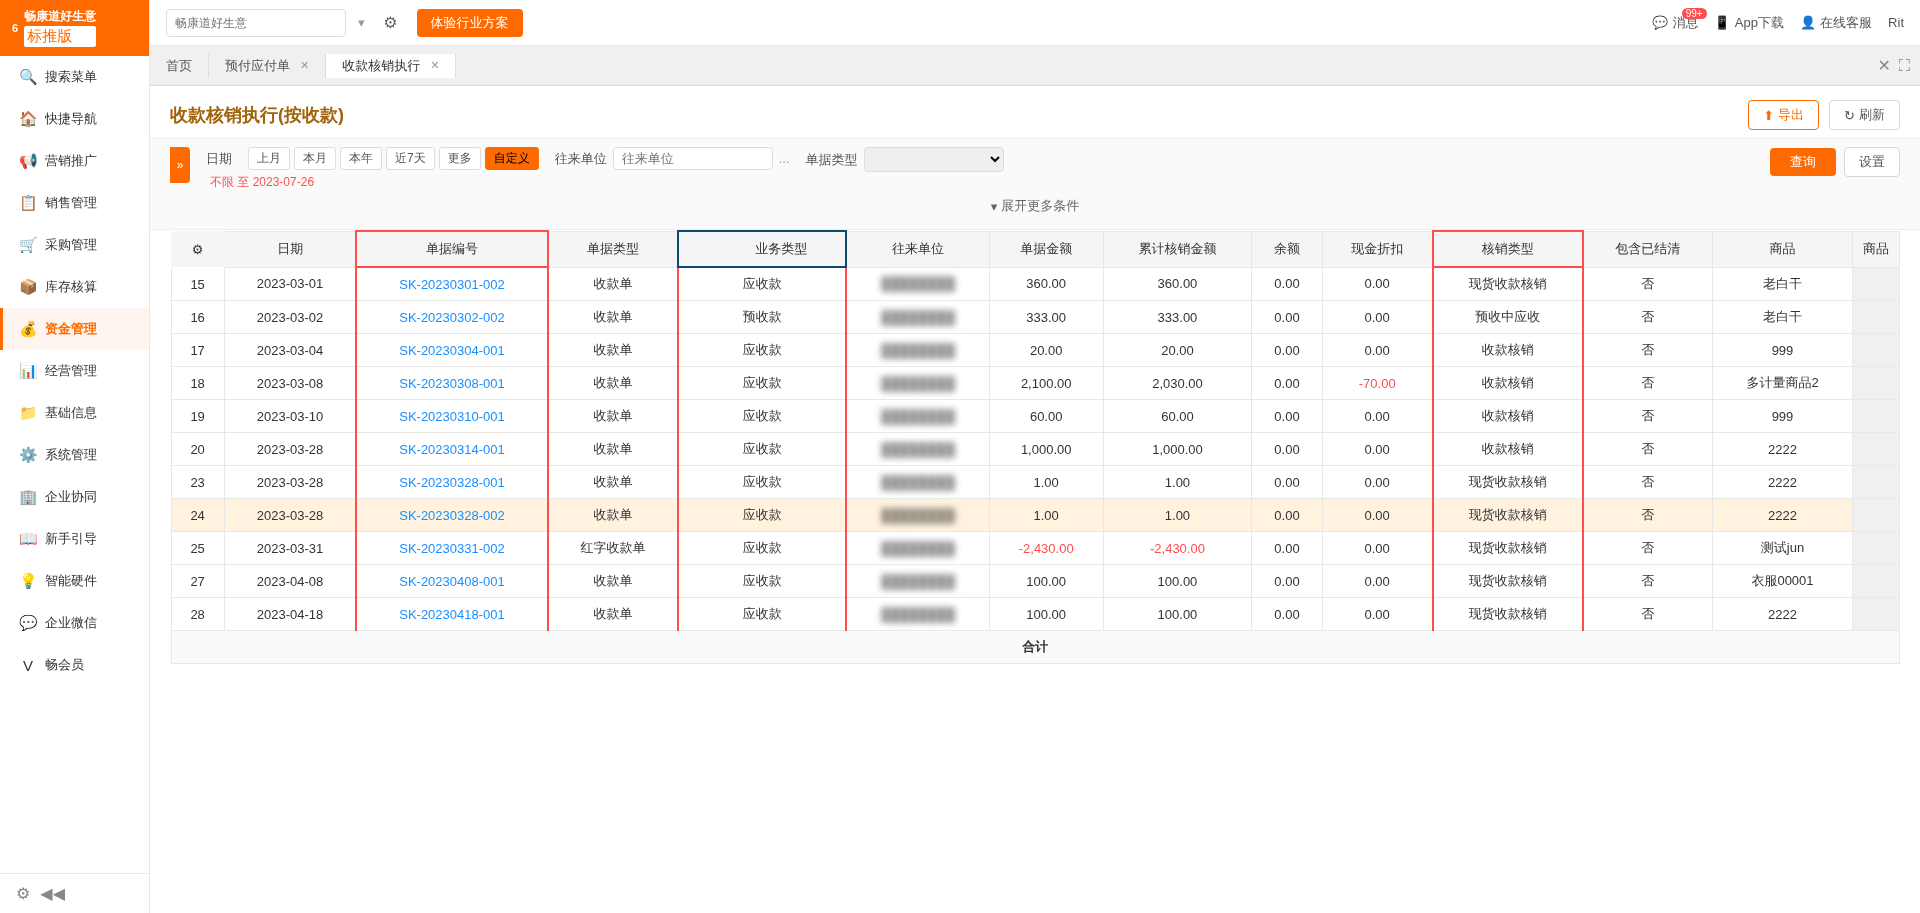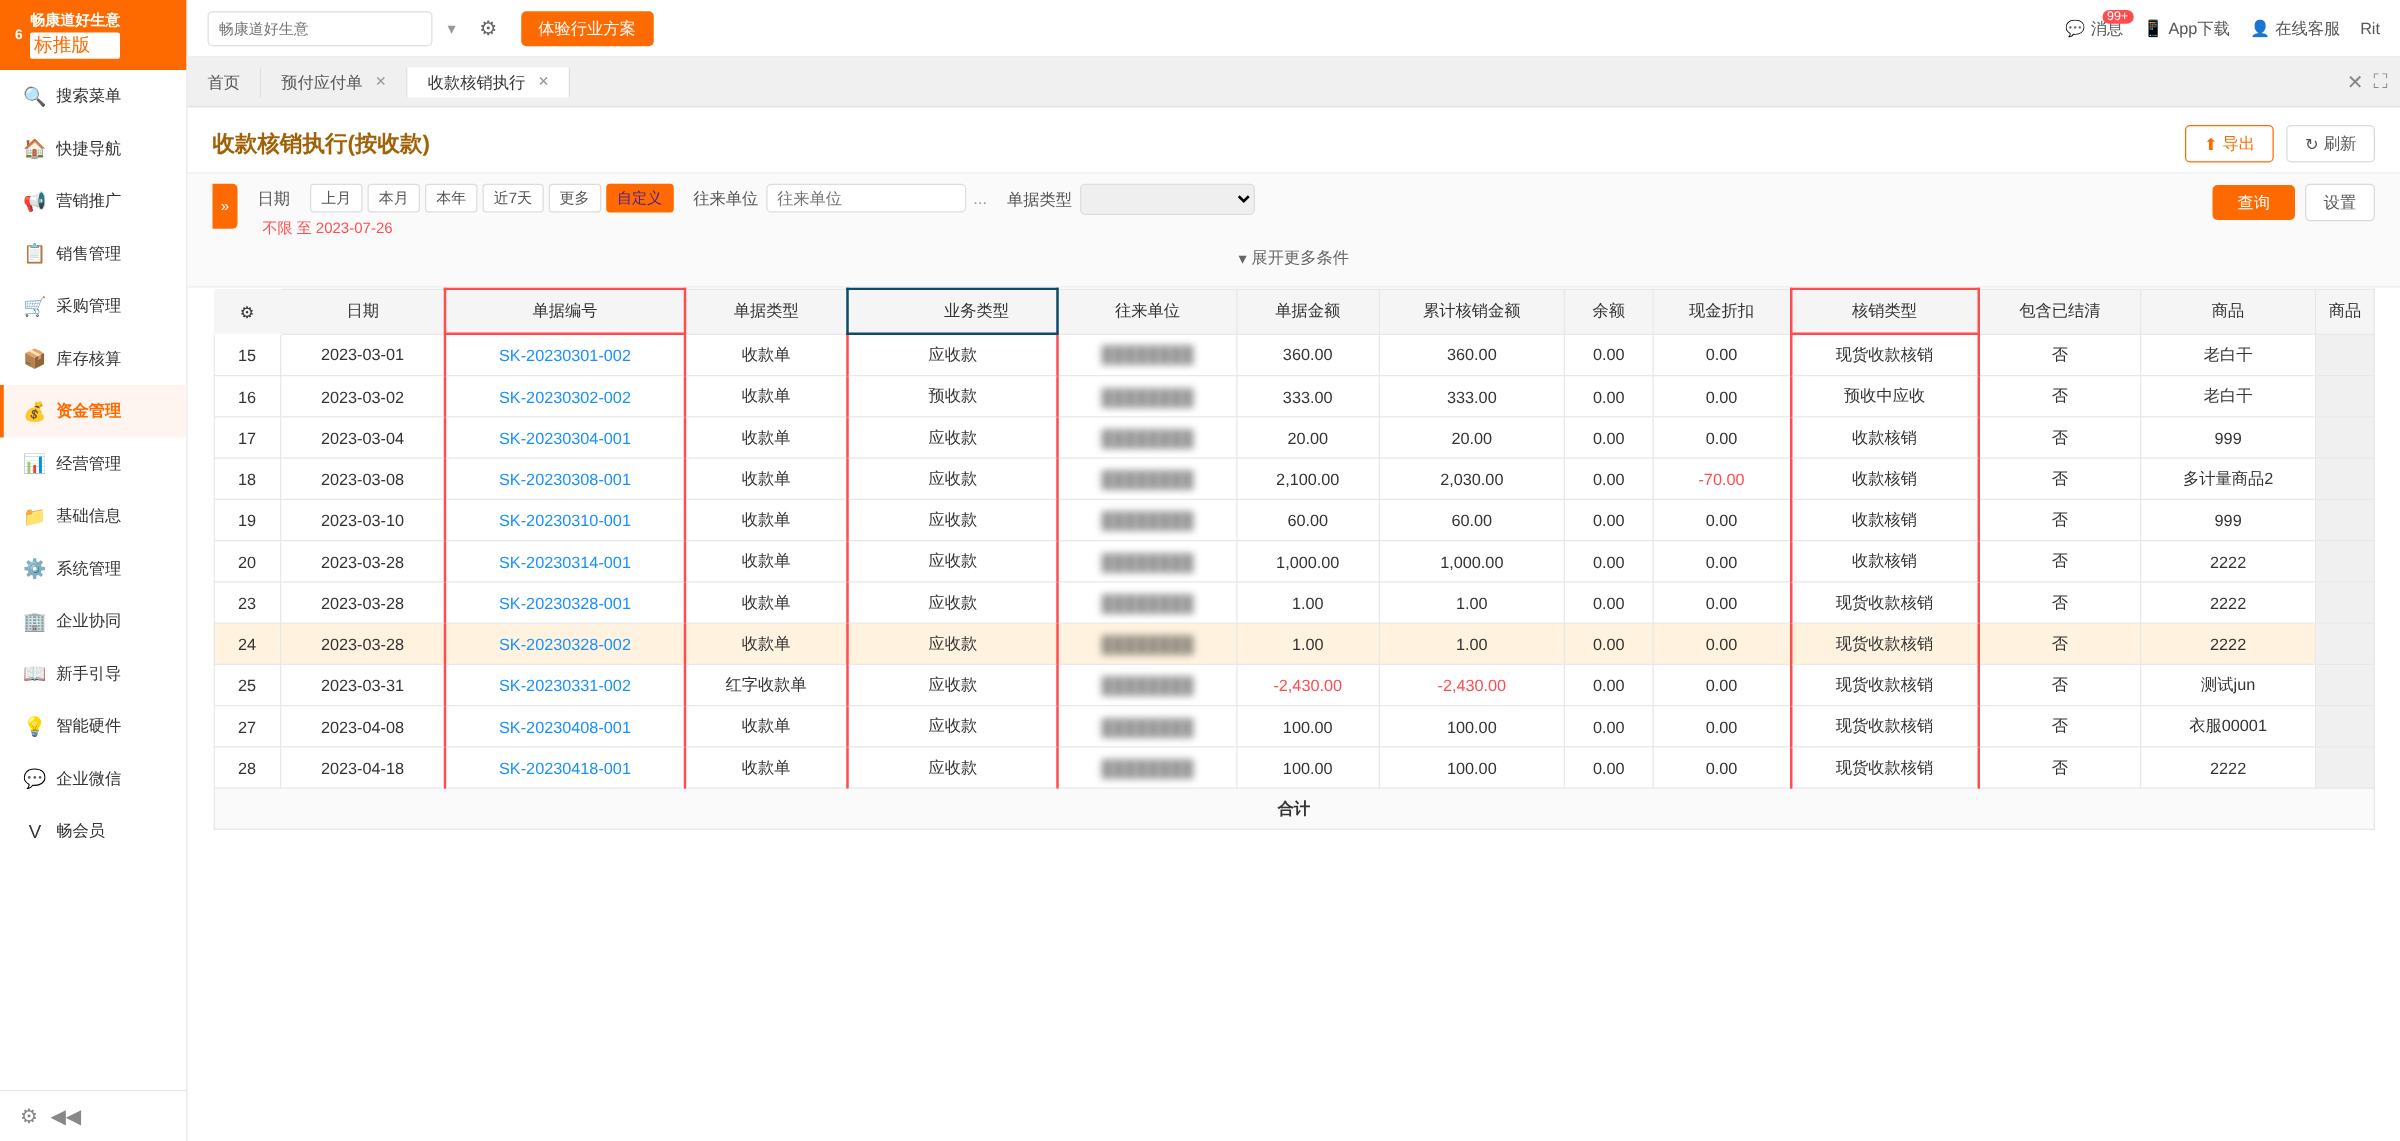--- a/index.html
+++ b/index.html
@@ -43,21 +43,21 @@
     .btn-export { border: 1px solid #ff6a00; color: #ff6a00; background: #fff; border-radius: 4px; padding: 5px 14px; cursor: pointer; font-size: 13px; display: flex; align-items: center; gap: 4px; }
     .btn-refresh { border: 1px solid #d9d9d9; color: #555; background: #fff; border-radius: 4px; padding: 5px 14px; cursor: pointer; font-size: 13px; display: flex; align-items: center; gap: 4px; }
 
     
     .filter-bar { padding: 8px 20px; background: #fafafa; border-top: 1px solid #eee; border-bottom: 1px solid #eee; }
     .filter-row { display: flex; align-items: center; gap: 16px; flex-wrap: wrap; }
     .filter-item { display: flex; align-items: center; gap: 6px; }
     .filter-label { color: #555; font-size: 13px; }
     .filter-date-btns { display: flex; gap: 4px; align-items: center; }
     .date-btn { border: 1px solid #ddd; background: #fff; border-radius: 3px; padding: 2px 8px; cursor: pointer; font-size: 12px; color: #555; }
-    .date-btn.custom { background: #ff6a00; color: #4c1d95; border-color: #ff6a00; }
+    .date-btn.custom { background: #ff6a00; color: #000000; border-color: #ff6a00; }
     .filter-date-val { font-size: 12px; color: #ff4d4f; margin-left: 4px; }
     .filter-input { border: 1px solid #ddd; border-radius: 4px; padding: 3px 8px; font-size: 13px; width: 160px; }
     .filter-select { border: 1px solid #ddd; border-radius: 4px; padding: 3px 8px; font-size: 13px; width: 140px; }
     .btn-query { background: #ff6a00; color: #fff; border: none; border-radius: 4px; padding: 5px 20px; cursor: pointer; font-size: 13px; }
     .btn-setting { border: 1px solid #d9d9d9; color: #555; background: #fff; border-radius: 4px; padding: 5px 14px; cursor: pointer; font-size: 13px; }
 
     
     .table-wrap { flex: 1; overflow: auto; padding: 0 20px; }
     table { width: 100%; border-collapse: collapse; font-size: 13px; }
     th { background: #f5f5f5; color: #333; padding: 8px 10px; border: 1px solid #e8e8e8; font-weight: 500; white-space: nowrap; text-align: center; }

